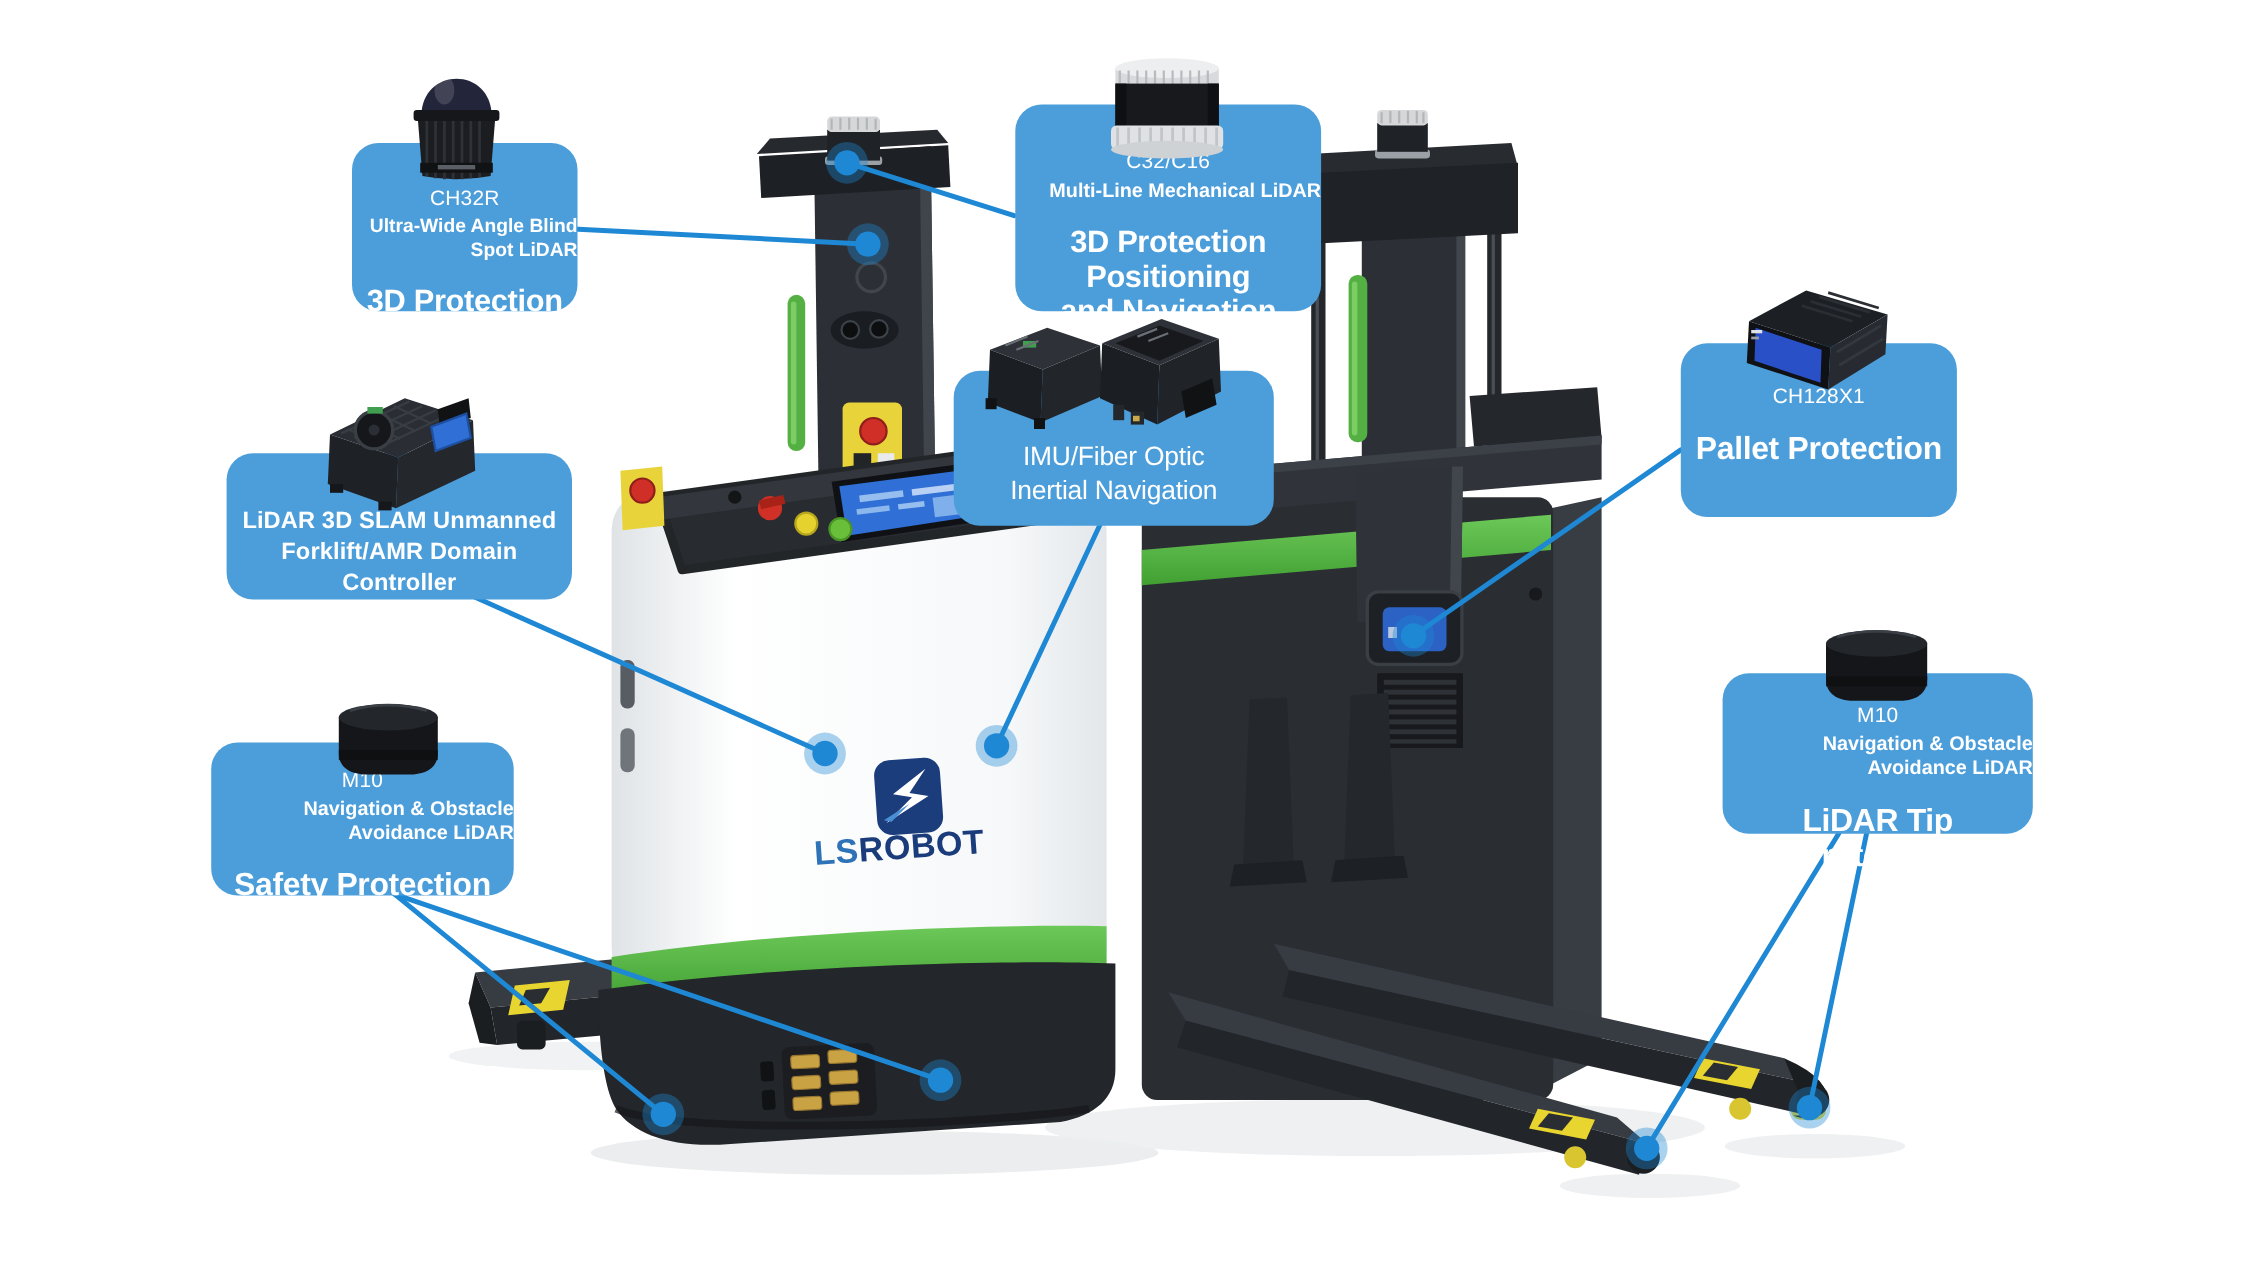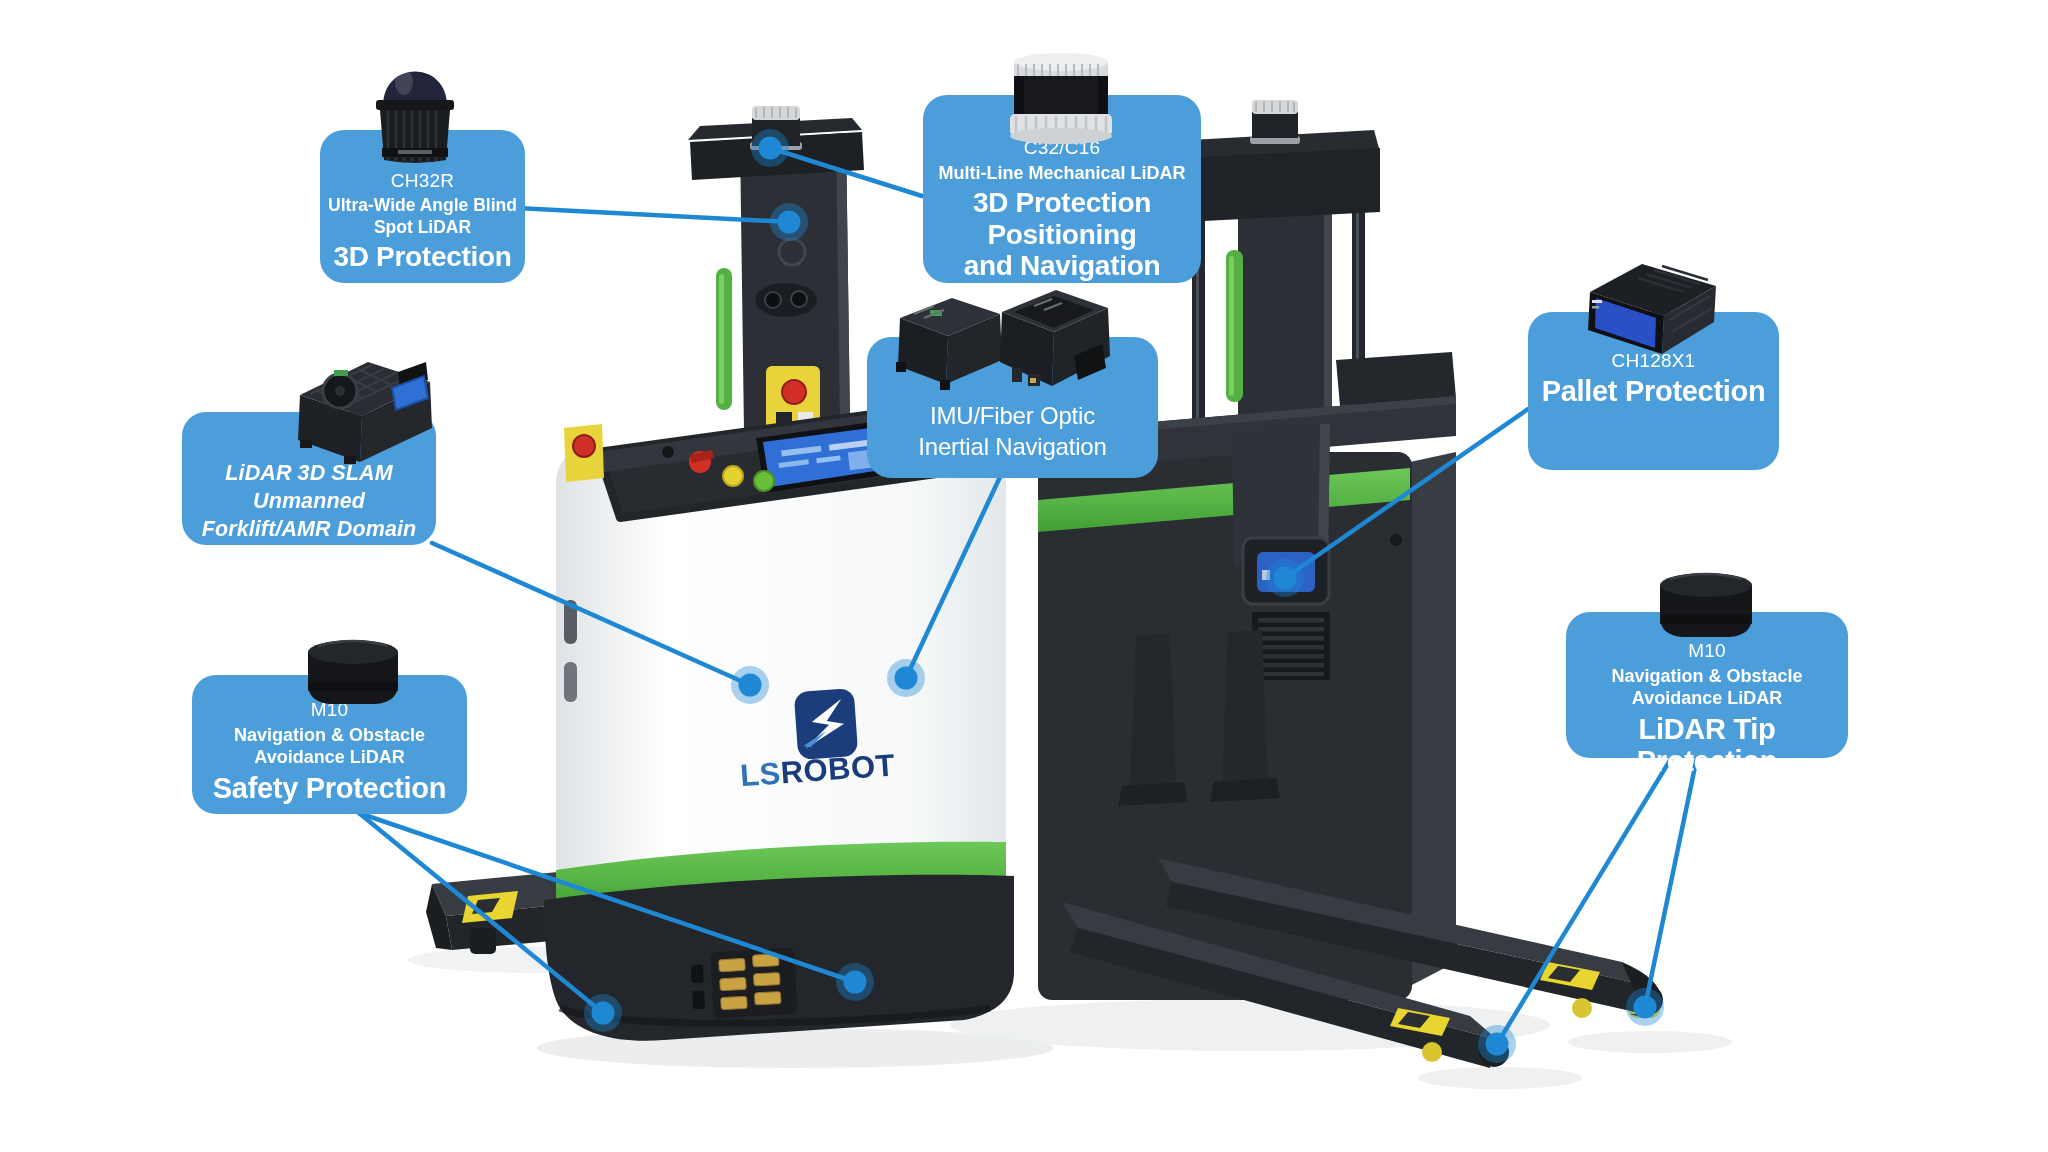--- a/index.html
+++ b/index.html
@@ -3,22 +3,22 @@
 <meta charset="utf-8">
 <style>
   html,body{margin:0;padding:0;}
   body{width:2048px;height:1152px;position:relative;background:#ffffff;overflow:hidden;
        font-family:"Liberation Sans",sans-serif;}
   #base-svg{position:absolute;left:0;top:0;z-index:1;}
   #overlay-svg{position:absolute;left:0;top:0;z-index:3;pointer-events:none;}
   .callout{position:absolute;background:#4C9EDA;border-radius:24px;color:#ffffff;
            text-align:center;z-index:2;box-sizing:border-box;}
   .model{font-size:19px;font-weight:400;letter-spacing:.2px;}
-  .desc{font-size:18px;font-weight:700;line-height:1.24;white-space:pre-line;margin-top:3px;}
-  .func{font-size:29px;font-weight:800;line-height:1.12;white-space:pre-line;margin-top:3px;letter-spacing:-.3px;}
+  .desc{font-size:18px;font-weight:700;line-height:1.24;white-space:pre-line;margin-top:3px;text-align:right;}
+  .func{font-size:29px;font-weight:800;line-height:1.12;white-space:pre-line;margin-top:20px;letter-spacing:-.3px;}
   .func-sm{font-size:24px;font-weight:400;line-height:1.28;white-space:pre-line;letter-spacing:-.2px;}
   .bigtext{font-size:21.5px;font-weight:800;line-height:1.3;white-space:pre-line;letter-spacing:.1px;}
   #logo-text{position:absolute;left:740px;top:752px;width:180px;z-index:2;
              transform:rotate(-4deg);font-weight:800;font-size:31px;letter-spacing:.5px;
              font-family:"Liberation Sans",sans-serif;}
   #logo-text .ls{color:#2E72B8;}
   #logo-text .robot{color:#1B3C7B;}
 </style>
 </head>
 <body>
@@ -296,21 +296,21 @@
 </div>
 
 <div class="callout" style="left:923px;top:95px;width:278px;height:188px;padding-top:42px;">
   <div class="model">C32/C16</div>
   <div class="desc">Multi-Line Mechanical LiDAR</div>
   <div class="func" style="font-size:28px">3D Protection
 Positioning
 and Navigation</div>
 </div>
 
-<div class="callout" style="left:182px;top:412px;width:254px;height:133px;padding-top:48px;font-style:italic;">
+<div class="callout" style="left:206px;top:412px;width:314px;height:133px;padding-top:48px;">
   <div class="bigtext">LiDAR 3D SLAM Unmanned
 Forklift/AMR Domain
 Controller</div>
 </div>
 
 <div class="callout" style="left:867px;top:337px;width:291px;height:141px;padding-top:64px;">
   <div class="func-sm">IMU/Fiber Optic
 Inertial Navigation</div>
 </div>
 

